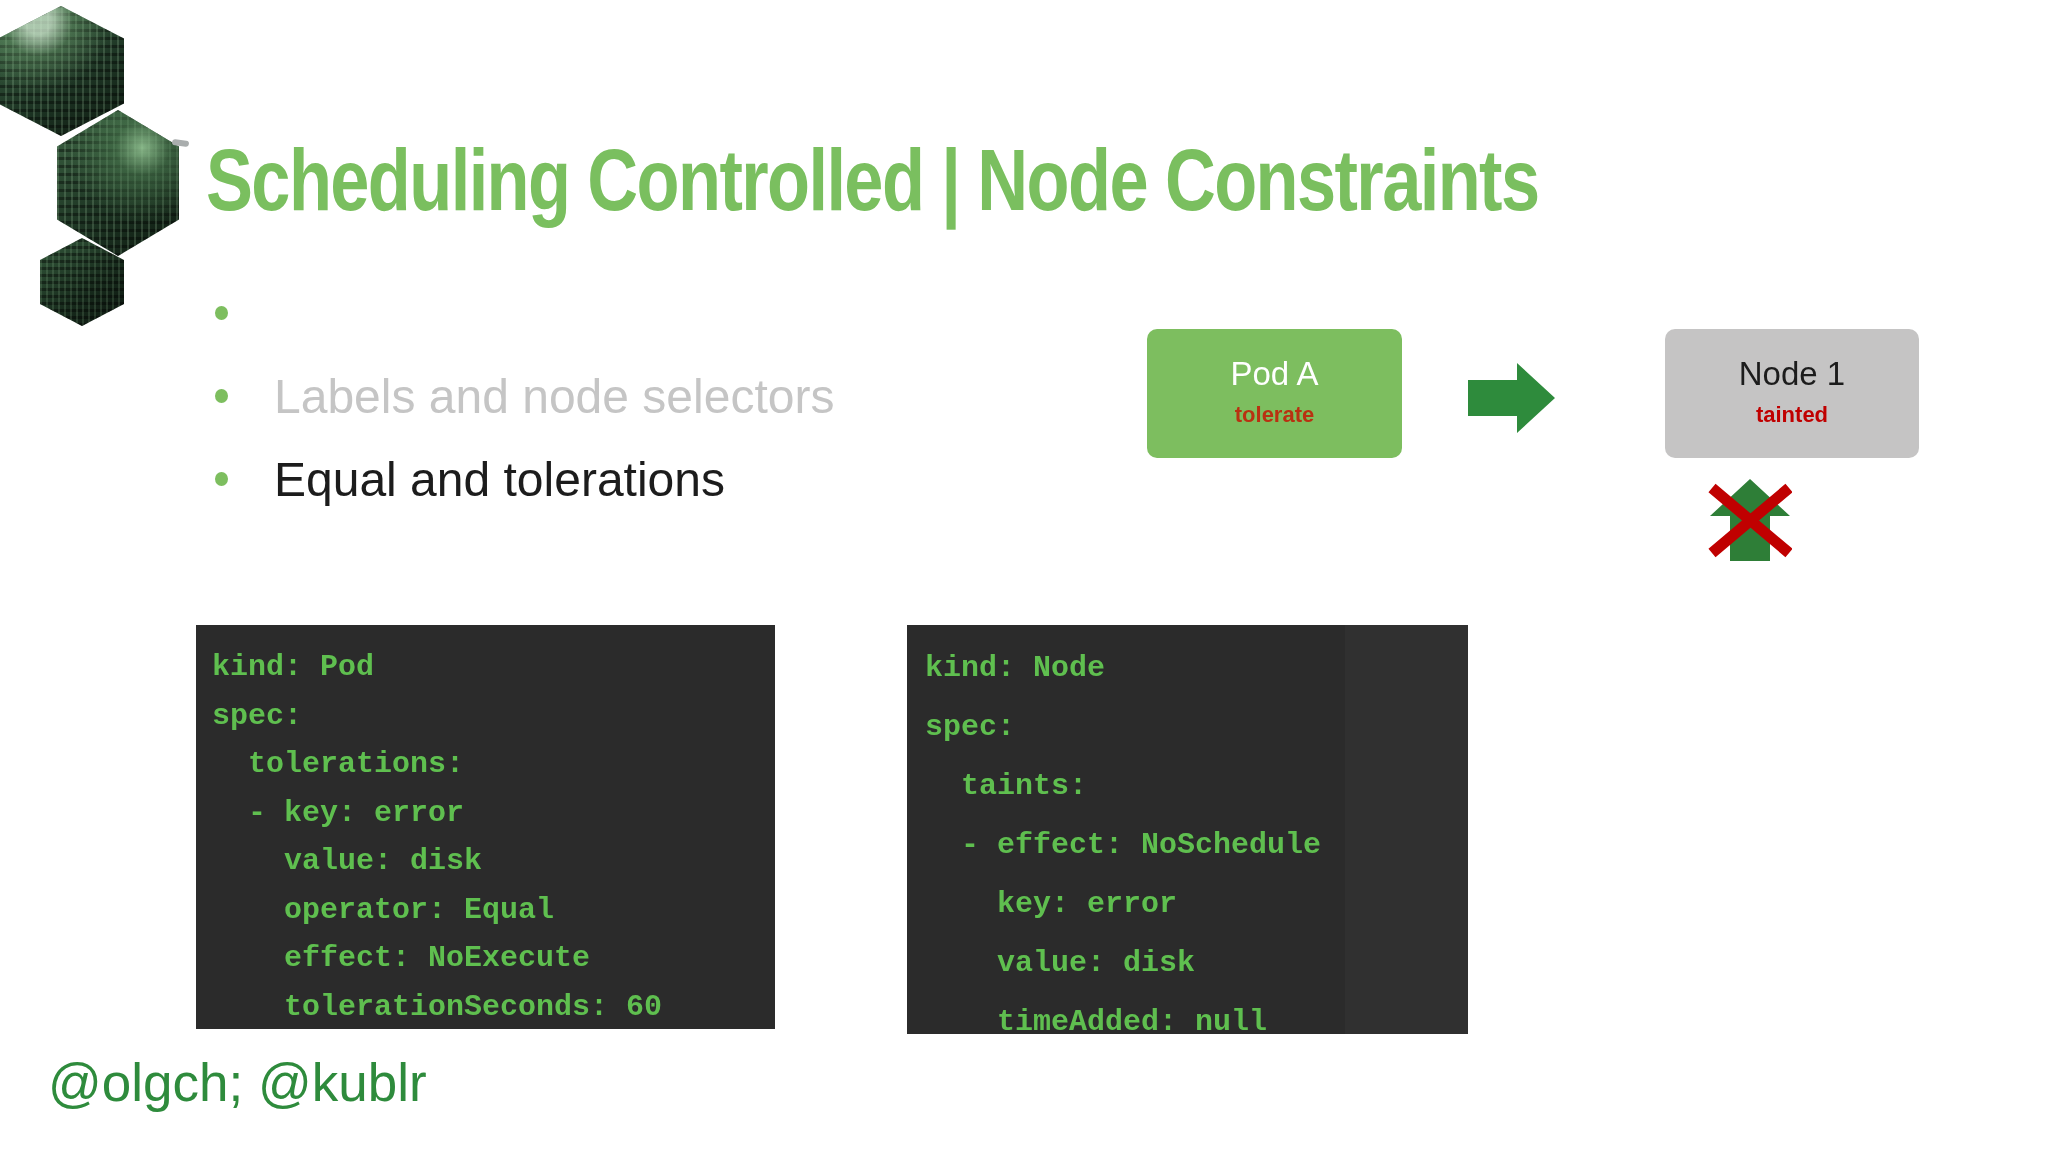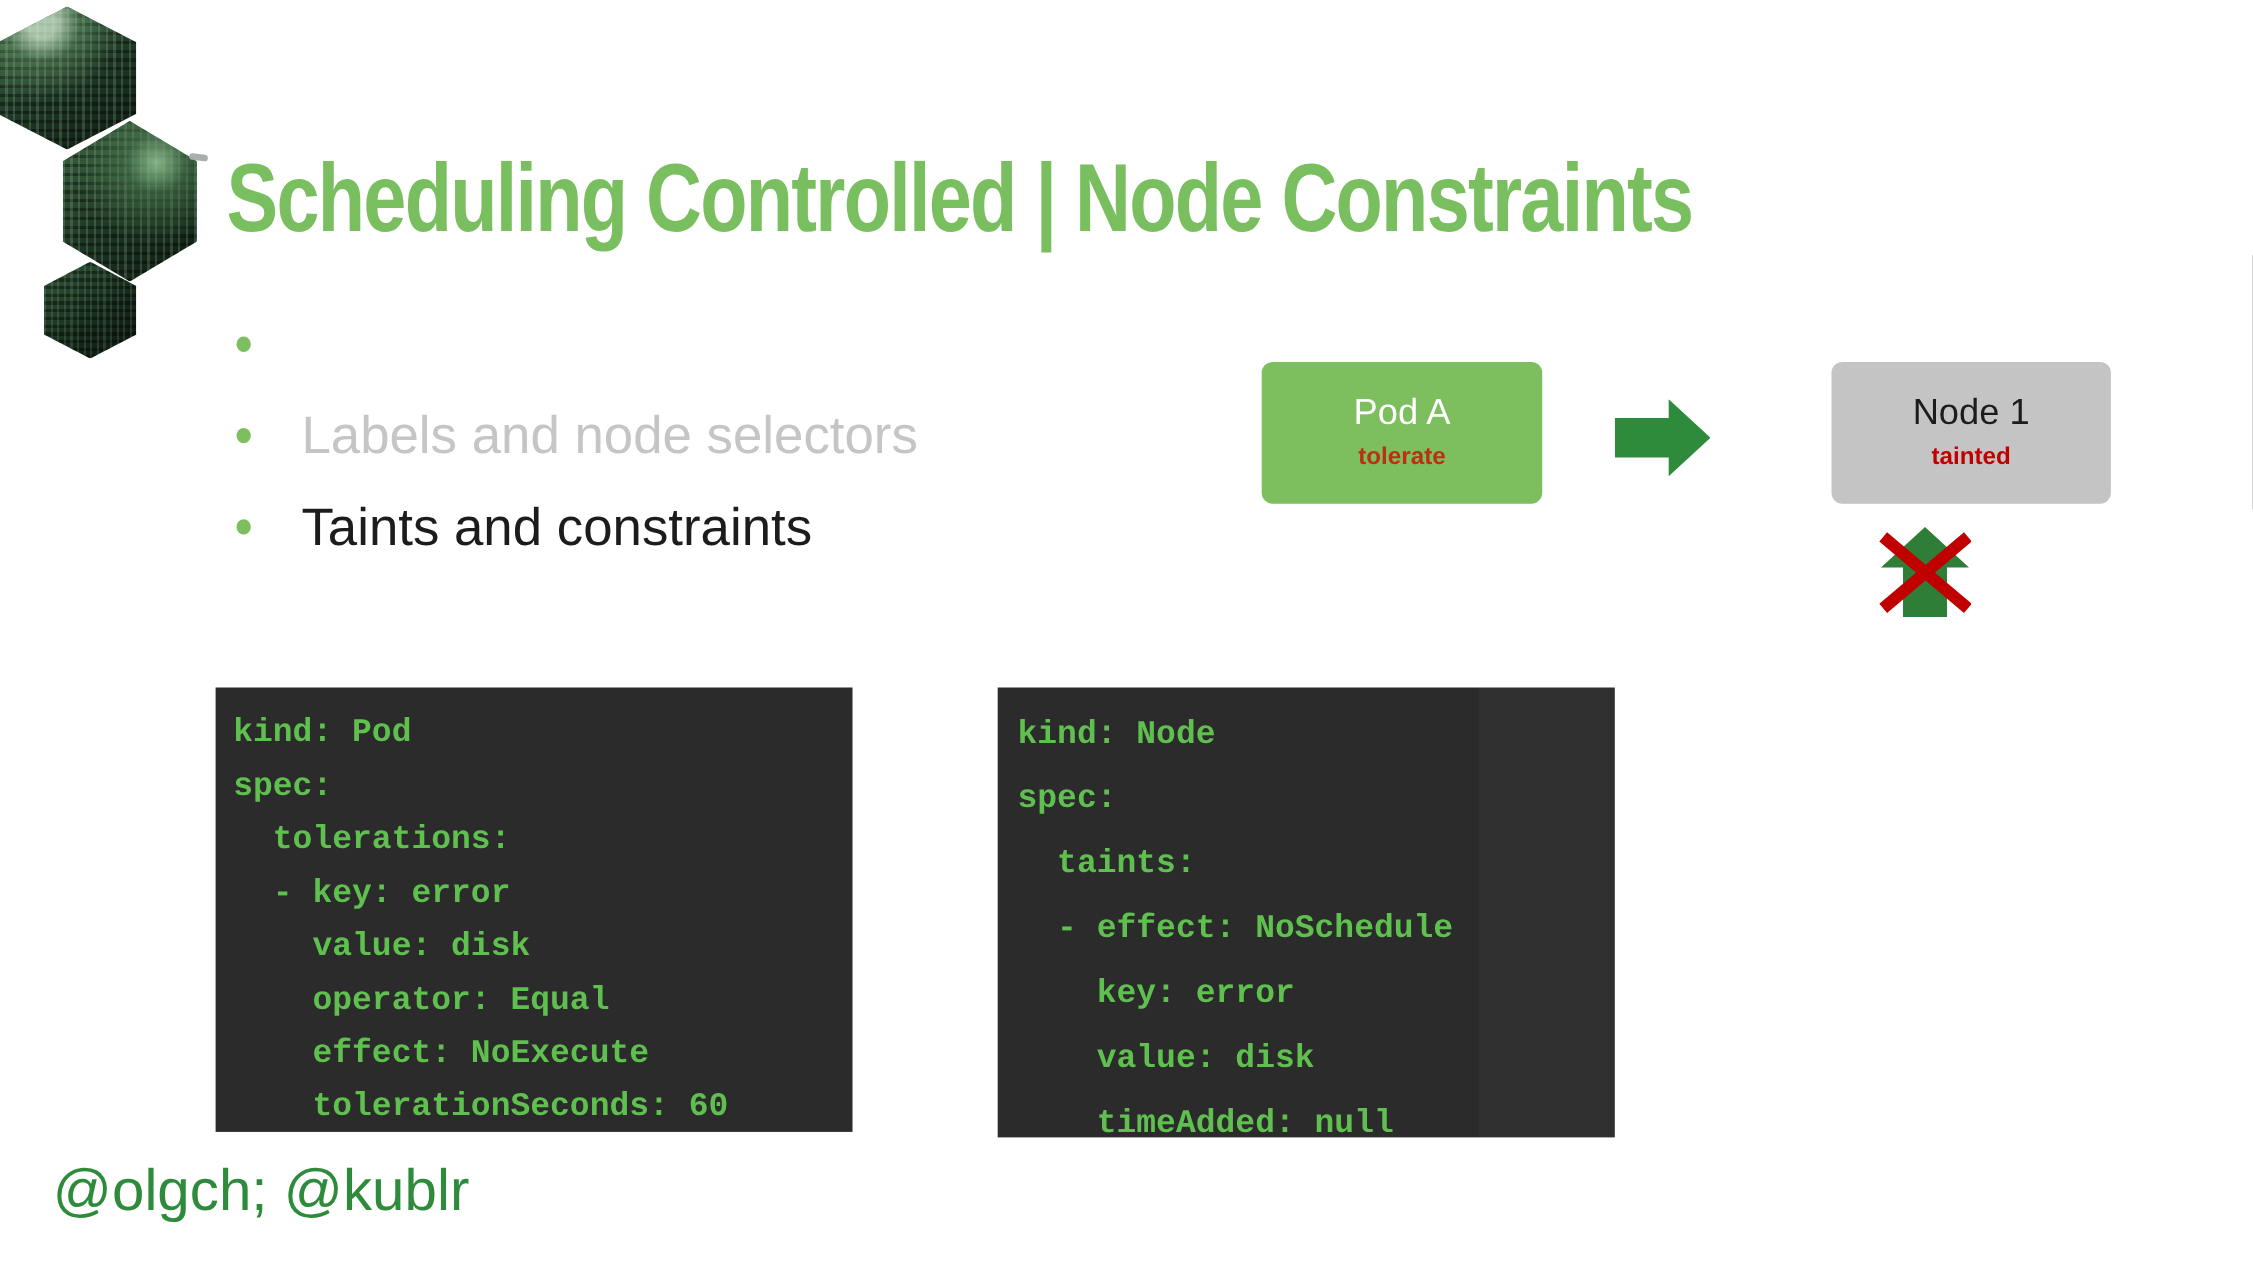--- a/index.html
+++ b/index.html
@@ -124,21 +124,21 @@
   <div>
     <div class="bullet-row row-0 bullet-inactive">
       <span class="bullet-dot"></span>
     </div>
     <div class="bullet-row row-1 bullet-inactive">
       <span class="bullet-dot"></span>
       <span class="bullet-label">Labels and node selectors</span>
     </div>
     <div class="bullet-row row-2 bullet-active">
       <span class="bullet-dot"></span>
-      <span class="bullet-label">Taints and constraints</span>
+      <span class="bullet-label">Equal and tolerations</span>
     </div>
   </div>
 
   <div class="dbox pod-a">
     <div class="t1">Pod A</div>
     <div class="t2">tolerate</div>
   </div>
 
   <svg class="arrow-right" width="87" height="70" viewBox="0 0 87 70">
     <path d="M0 17 H49 V0 L87 35 L49 70 V53 H0 Z" fill="var(--dark-green)"></path>

